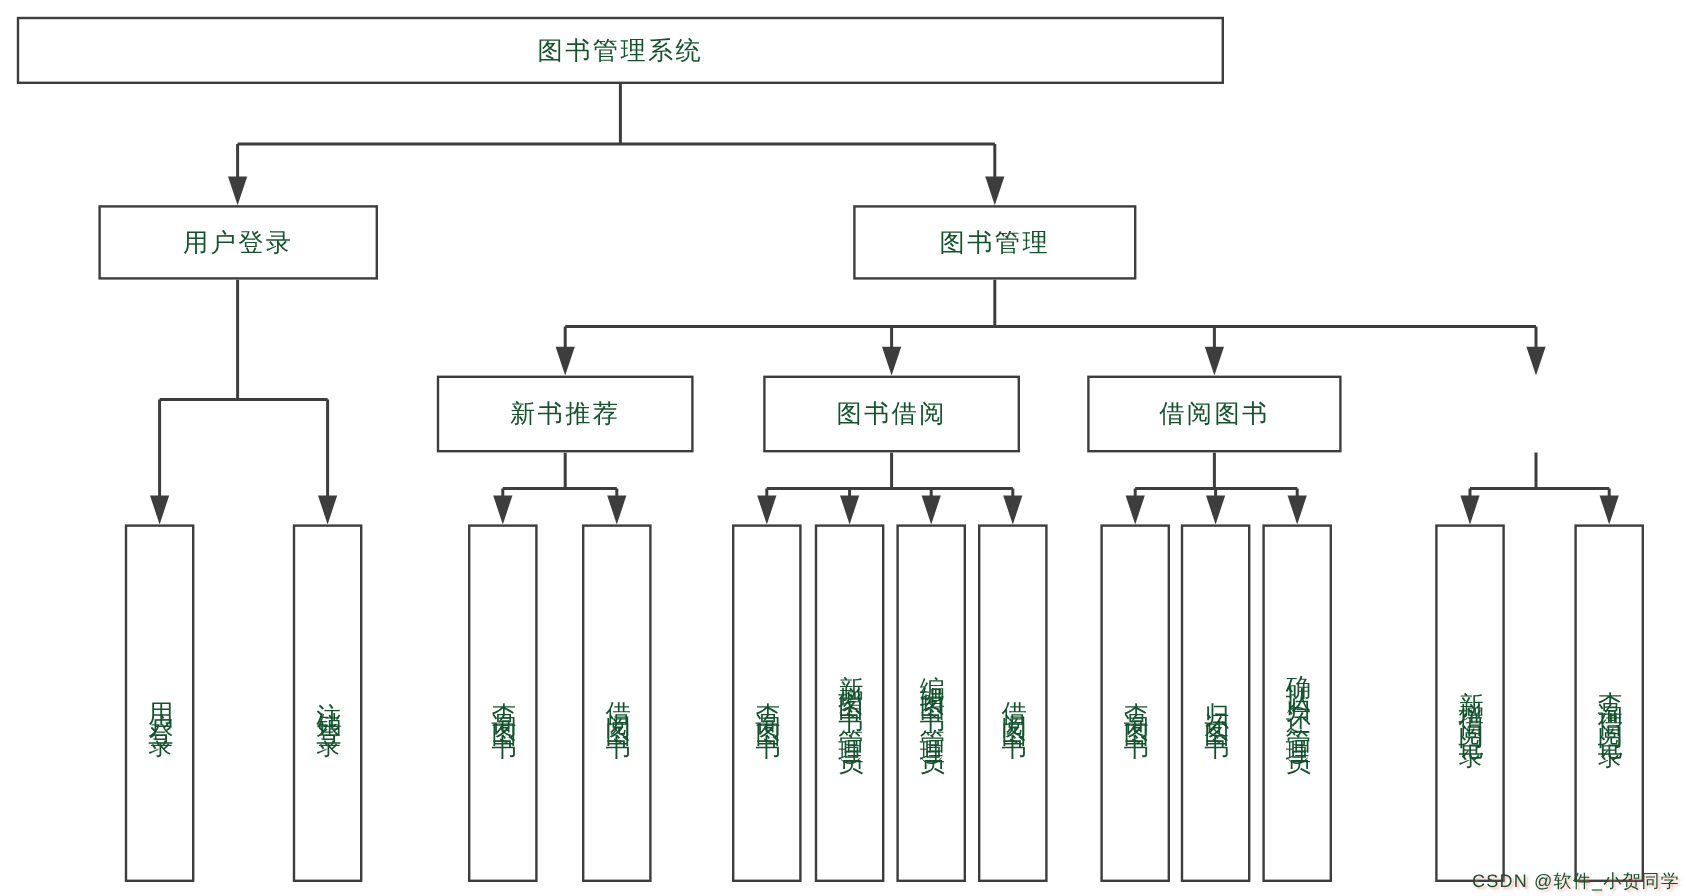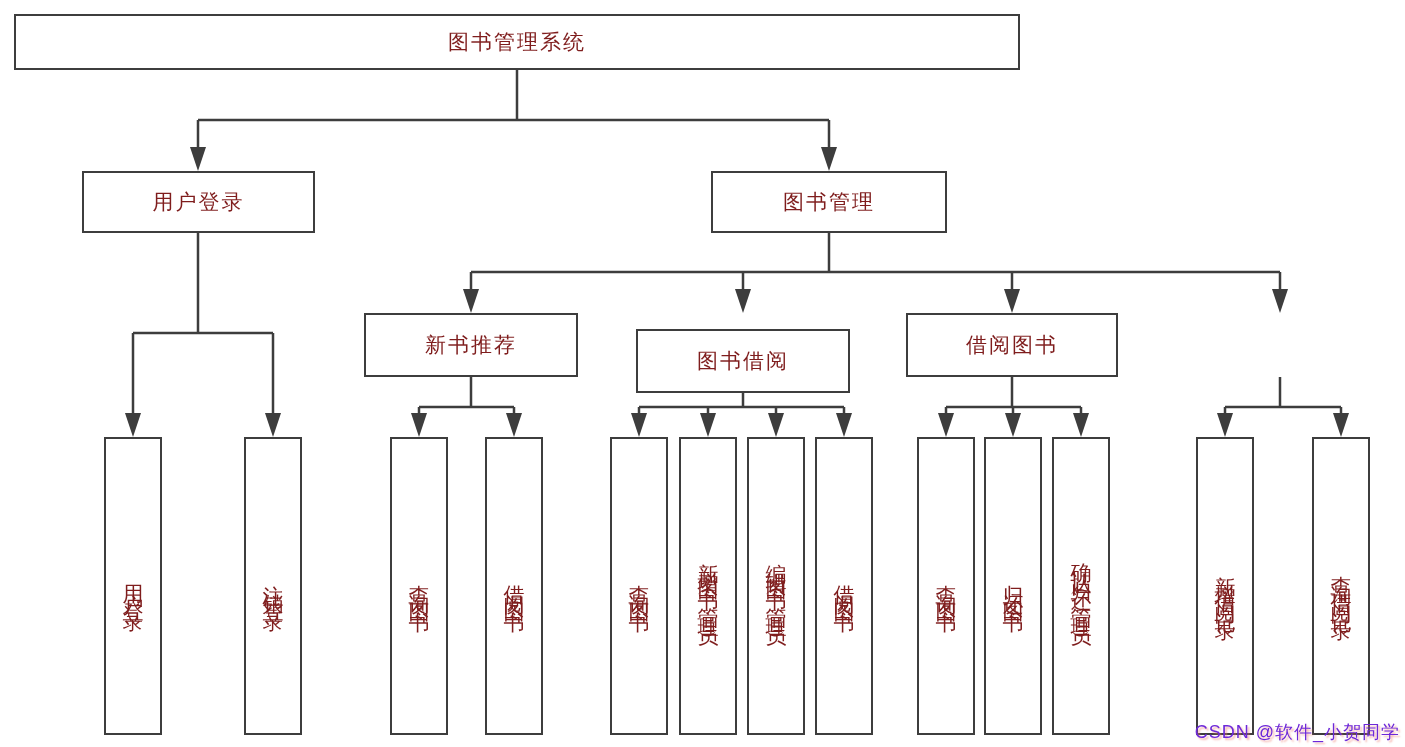--- a/index.html
+++ b/index.html
@@ -7,25 +7,25 @@
     position:relative;width:1405px;height:747px;background:#ffffff;
     font-family:"Liberation Sans","DejaVu Sans",sans-serif;color:#333333;overflow:hidden;
   }
   svg.wires{position:absolute;left:0;top:0;width:1405px;height:747px;}
   svg.wires path{stroke:#3d3d3d;stroke-width:2.5;fill:none;}
   svg.wires polygon{fill:#3d3d3d;stroke:none;}
   .node{
     position:absolute;box-sizing:border-box;border:2px solid #3d3d3d;background:#ffffff;
     display:flex;align-items:center;justify-content:center;
   }
-  .node .lbl{font-size:21px;letter-spacing:2px;white-space:nowrap;color:#7f1d1d;}
+  .node .lbl{font-size:21px;letter-spacing:2px;white-space:nowrap;color:#14532d;}
   .node.v .lbl{writing-mode:vertical-rl;letter-spacing:9px;font-size:21px;}
   .watermark{
-    position:absolute;right:5px;bottom:3px;font-size:18px;letter-spacing:1px;
-    color:#6d28d9;text-shadow:2px 2px 2px rgba(240,130,120,0.6);white-space:nowrap;
+    position:absolute;right:5px;bottom:3px;font-size:15px;letter-spacing:1px;
+    color:#14532d;text-shadow:2px 2px 2px rgba(240,130,120,0.6);white-space:nowrap;
   }
 </style>
 </head>
 <body>
 
 <div class="stage">
 
   <svg class="wires" viewBox="0 0 1405 747">
     <g>
       <path d="M517 70 V120 M198 120 H829 M198 120 V149 M829 120 V149"></path>
@@ -76,21 +76,21 @@
   <div class="node h" style="left:82px;top:171px;width:233px;height:62px">
     <span class="lbl">用户登录</span>
   </div>
   <div class="node h" style="left:711px;top:171px;width:236px;height:62px">
     <span class="lbl">图书管理</span>
   </div>
 
   <div class="node h" style="left:364px;top:313px;width:214px;height:64px">
     <span class="lbl">新书推荐</span>
   </div>
-  <div class="node h" style="left:636px;top:329px;width:214px;height:64px">
+  <div class="node h" style="left:636px;top:313px;width:214px;height:64px">
     <span class="lbl">图书借阅</span>
   </div>
   <div class="node h" style="left:906px;top:313px;width:212px;height:64px">
     <span class="lbl">借阅图书</span>
   </div>
 
   <div class="node v" style="left:104px;top:437px;width:58px;height:298px">
     <span class="lbl">用户登录</span>
   </div>
   <div class="node v" style="left:244px;top:437px;width:58px;height:298px">

